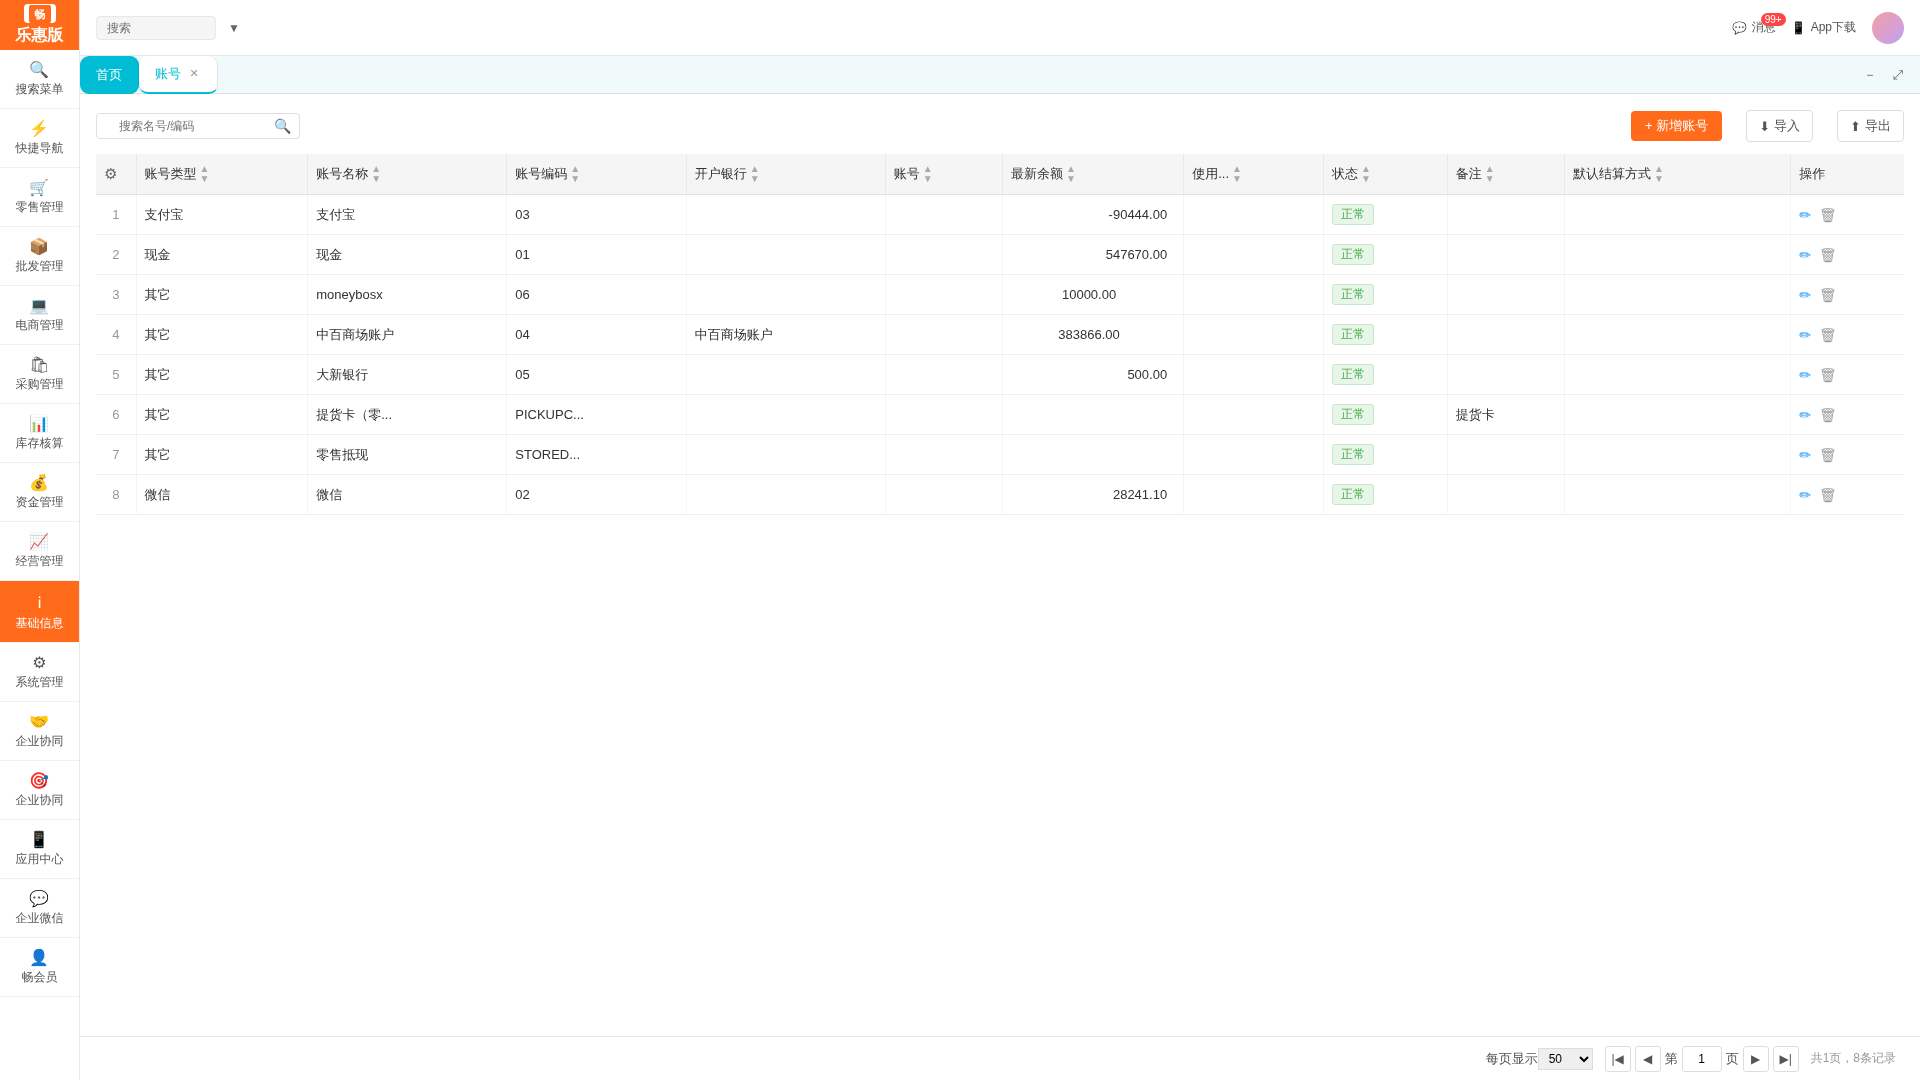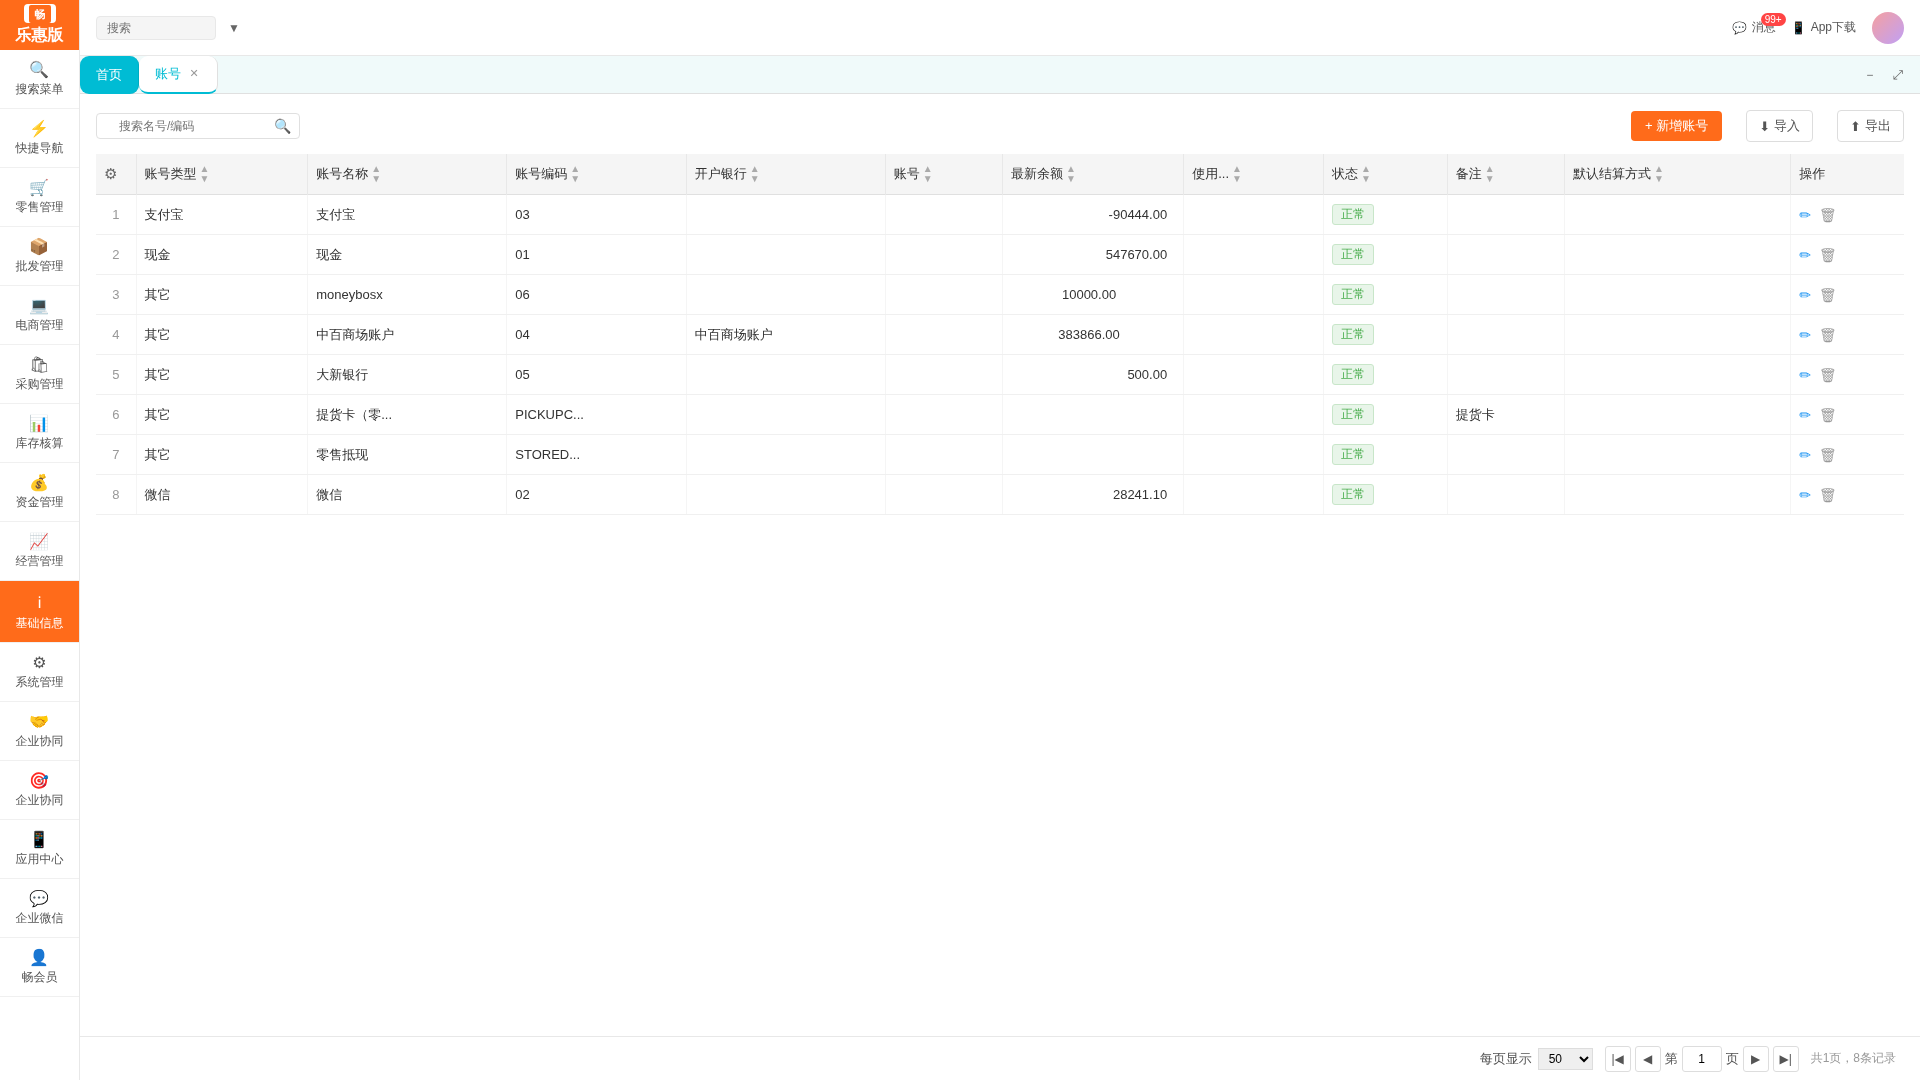--- a/index.html
+++ b/index.html
@@ -315,21 +315,20 @@
       justify-content: flex-end;
       padding: 0 24px;
       gap: 12px;
       font-size: 13px;
       color: #555;
       z-index: 5;
     }
     .page-size-select {
       display: flex;
       align-items: center;
-      gap: 6px;
     }
     .page-size-select select {
       border: 1px solid #ddd;
       border-radius: 0;
       padding: 2px 6px;
       font-size: 12px;
       cursor: pointer;
     }
     .page-nav {
       display: flex;

